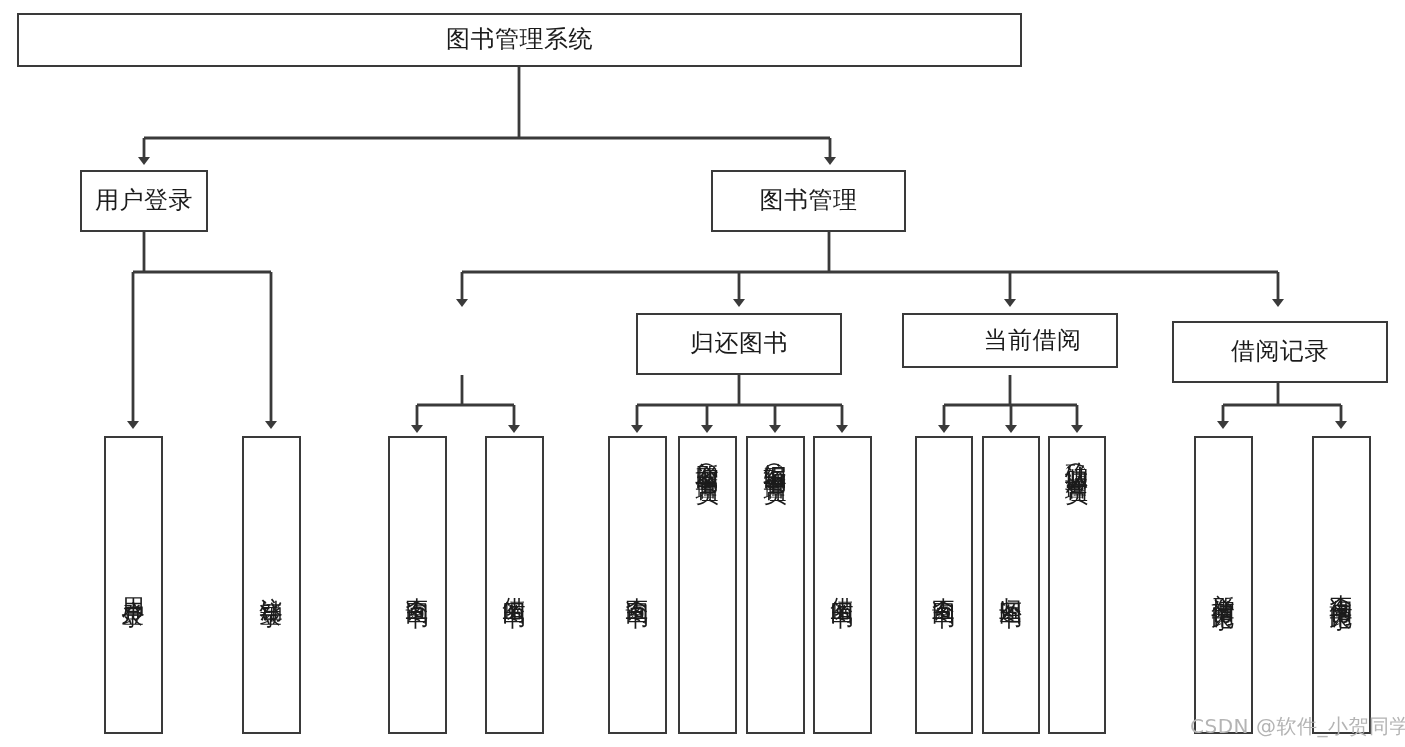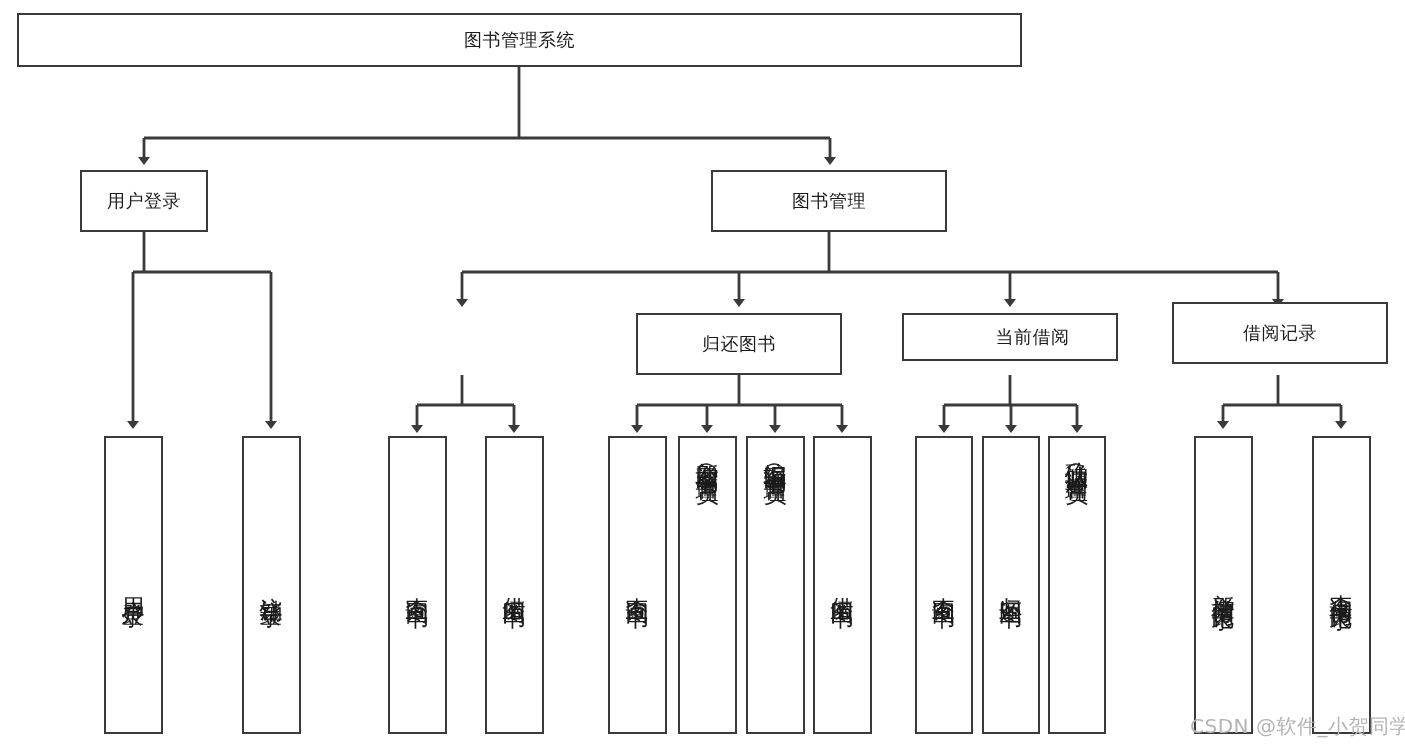--- a/index.html
+++ b/index.html
@@ -29,21 +29,21 @@
     position: absolute;
     box-sizing: border-box;
     border: 2.5px solid #3a3a3a;
     background: #ffffff;
     display: flex;
     align-items: center;
     justify-content: center;
     color: #1b1b1b;
   }
   .node .lbl {
-    font-size: 18px;
+    font-size: 24px;
     line-height: 1.15;
     letter-spacing: 0.5px;
     white-space: nowrap;
   }
   
   .node.horiz .lbl {
     writing-mode: horizontal-tb;
   }
   
   .node.leaf {
@@ -129,31 +129,31 @@
     </g>
   </svg>
 
   <div class="node horiz" style="left:17px; top:13px; width:1005px; height:54px;">
     <span class="lbl">图书管理系统</span>
   </div>
 
   <div class="node horiz" style="left:80px; top:170px; width:128px; height:62px;">
     <span class="lbl">用户登录</span>
   </div>
-  <div class="node horiz" style="left:711px; top:170px; width:236px; height:62px;">
+  <div class="node horiz" style="left:711px; top:170px; width:195px; height:62px;">
     <span class="lbl">图书管理</span>
   </div>
 
   <div class="node horiz" style="left:636px; top:313px; width:206px; height:62px;">
     <span class="lbl">归还图书</span>
   </div>
-  <div class="node horiz" style="left:902px; top:313px; width:216px; height:48px;padding-left:45px;">
+  <div class="node horiz" style="left:902px; top:313px; width:216px; height:55px;padding-left:45px;">
     <span class="lbl">当前借阅</span>
   </div>
-  <div class="node horiz" style="left:1172px; top:302px; width:216px; height:62px;">
+  <div class="node horiz" style="left:1172px; top:321px; width:216px; height:62px;">
     <span class="lbl">借阅记录</span>
   </div>
 
   <div class="node leaf centered" style="left:104px; top:436px; width:59px; height:298px;">
     <span class="lbl">用户登录</span>
   </div>
   <div class="node leaf centered" style="left:242px; top:436px; width:59px; height:298px;">
     <span class="lbl">注销登录</span>
   </div>
 

